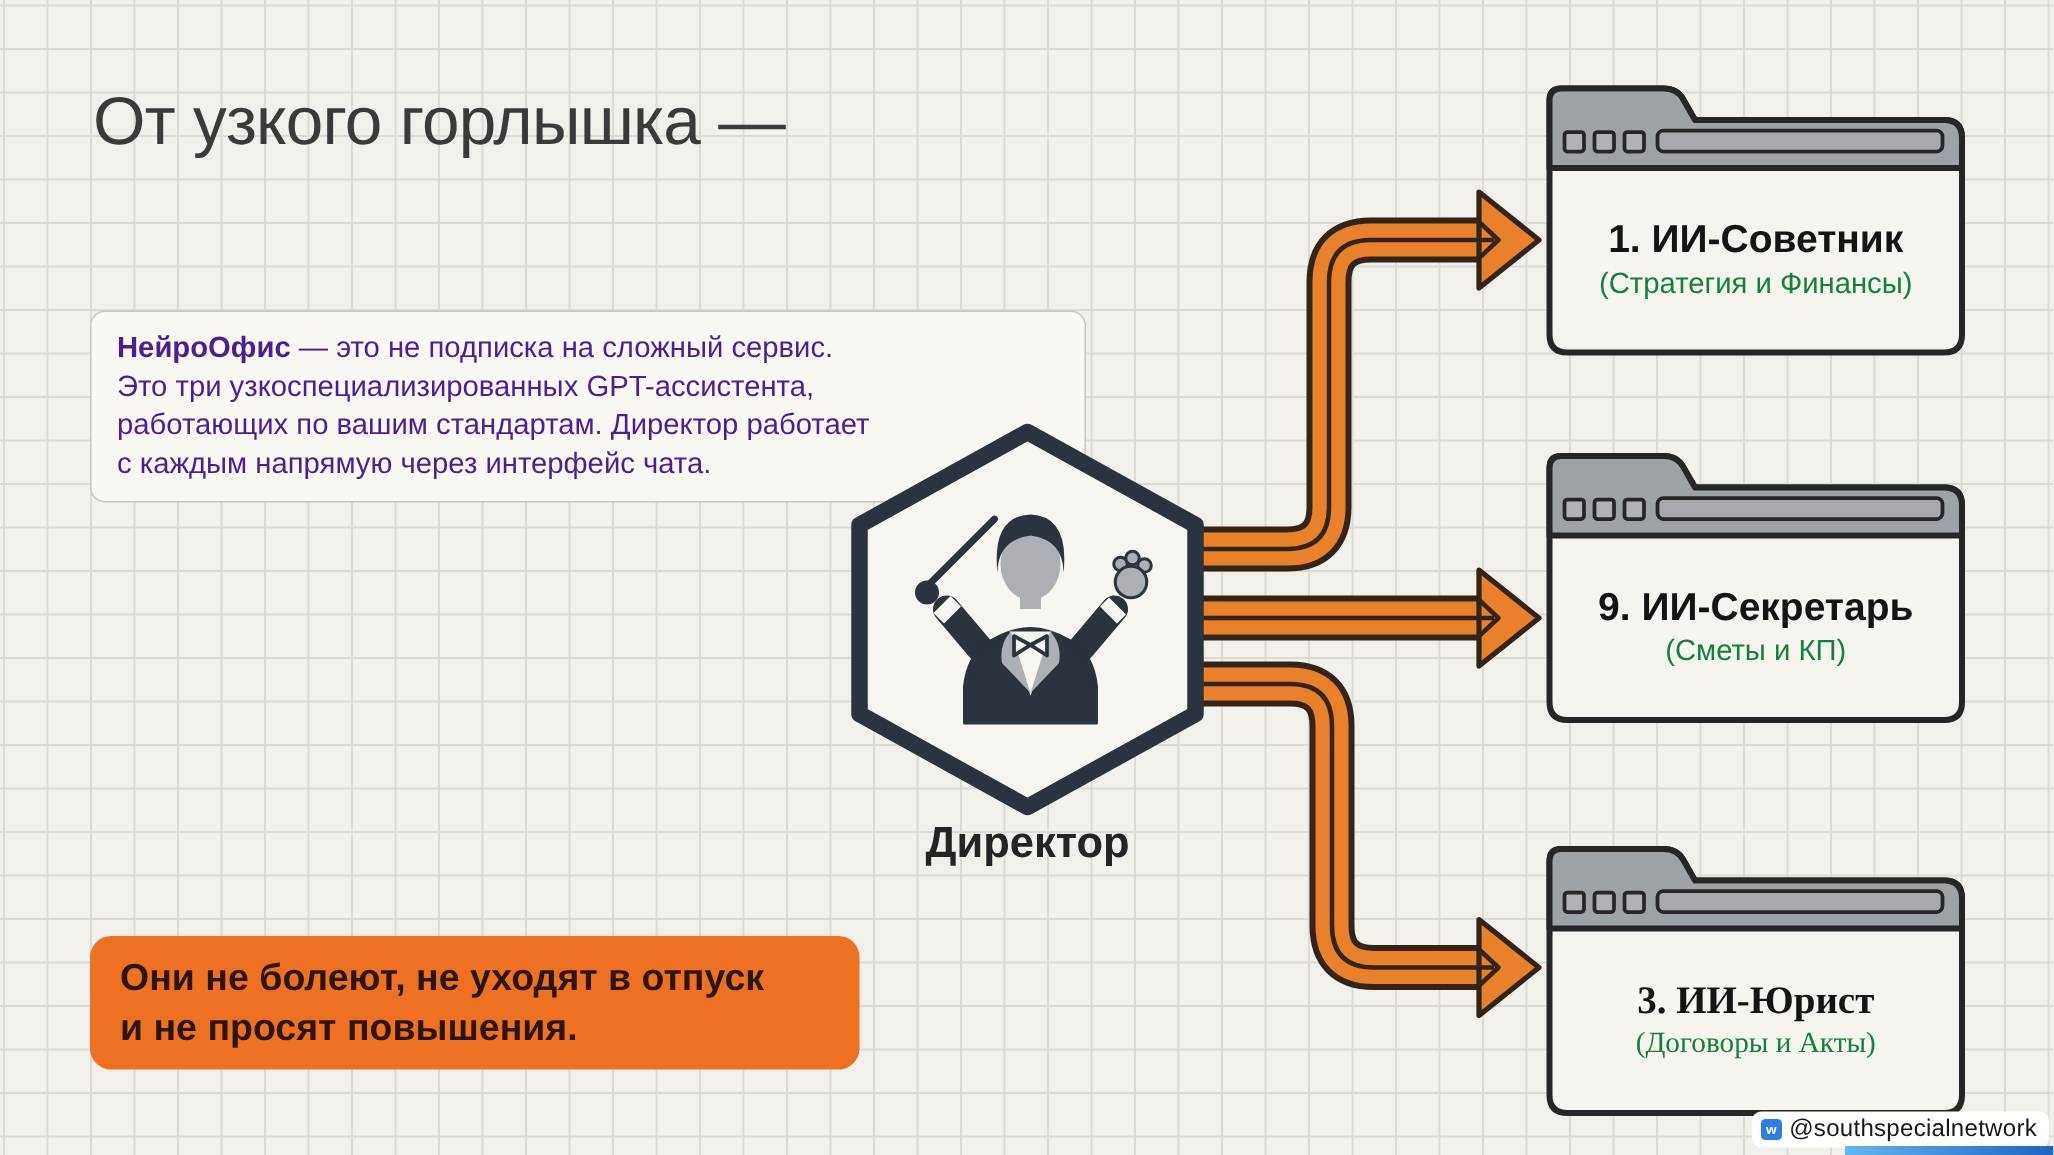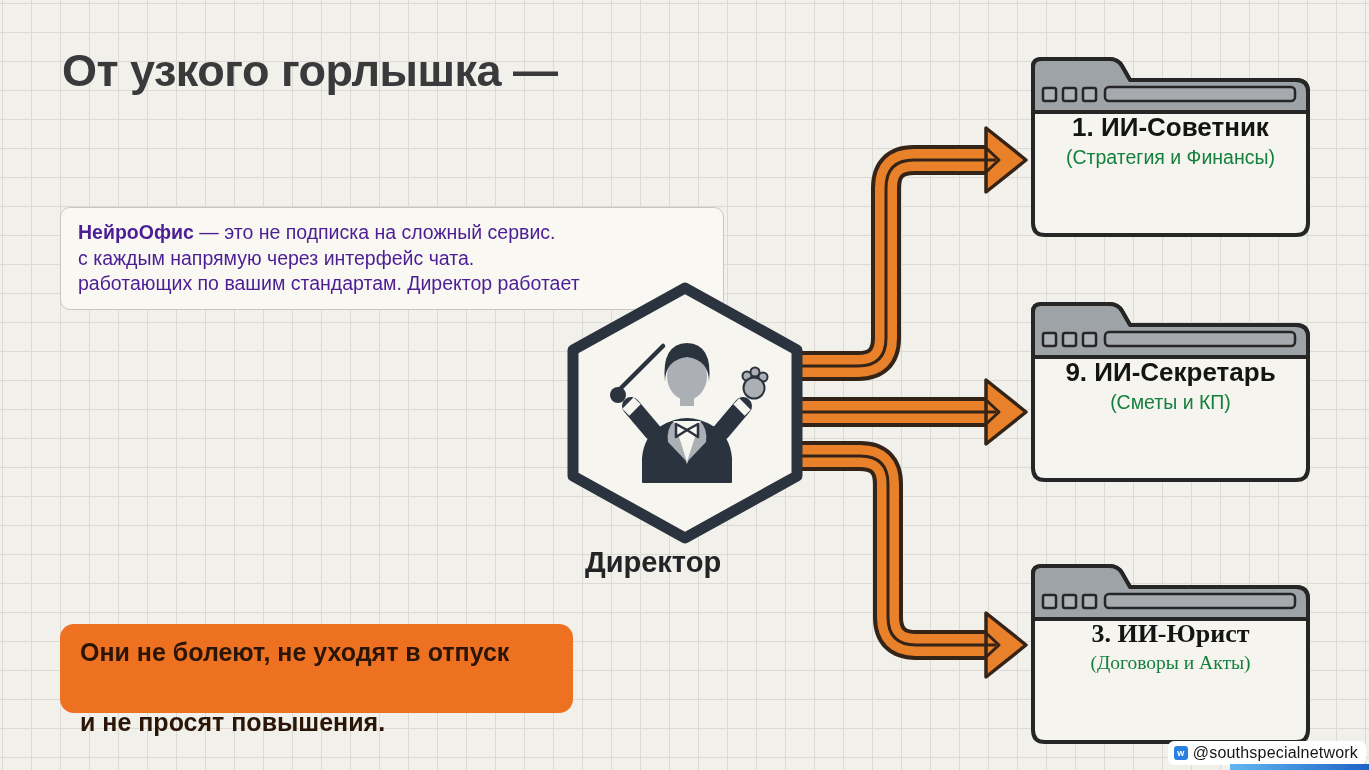--- a/index.html
+++ b/index.html
@@ -12,22 +12,22 @@
       linear-gradient(#DBDAD4 1px, transparent 1px),
       linear-gradient(90deg, #DBDAD4 1px, transparent 1px);
     background-size:29px 29px;
     background-position:2px 3px;
     color:#1B1B1D;
   }
   .abs{ position:absolute; }
 
   
   .title{
-    left:62px; top:42px;
-    font-size:45px; font-weight:700; color:#3A3A3C;
+    left:62px; top:52px;
+    font-size:45px; font-weight:400; color:#3A3A3C;
     line-height:57px; letter-spacing:-0.5px; white-space:nowrap;
   }
 
   
   .intro{
     left:60px; top:207px; width:664px;
     background:#F9F8F3;
     border:1.5px solid #C7C6C1;
     border-radius:10px;
     padding:12px 17px;
@@ -35,43 +35,43 @@
   }
   .intro .line{ white-space:nowrap; }
   .intro b{ font-weight:700; }
 
   
   svg.layer{ position:absolute; left:0; top:0; width:1369px; height:770px; }
 
   
   .hub-label{
     left:585px; top:546px; width:200px;
-    text-align:left; font-size:29px; font-weight:700; color:#242426;
+    text-align:center; font-size:29px; font-weight:700; color:#242426;
   }
 
   
   .card{ left:1027px; width:287px; height:186px; }
   .card svg{ position:absolute; left:0; top:0; width:287px; height:186px; }
   .card .card-text{
     position:absolute; left:8px; right:8px; top:57px; bottom:8px;
-    display:flex; flex-direction:column; align-items:center; 
+    display:flex; flex-direction:column; align-items:center; justify-content:center;
     text-align:center;
   }
   .card .card-title{ font-size:26px; font-weight:700; color:#141414; white-space:nowrap; }
   .card .card-subtitle{ font-size:19.5px; color:#15803d; margin-top:3px; white-space:nowrap; }
 
   
   .highlight{
     left:60px; top:624px; width:513px; height:89px;
     background:#EE7121; border-radius:14px;
     display:flex; flex-direction:column; justify-content:center;
     padding-left:20px;
     font-size:25px; font-weight:700; color:#2B1507; line-height:33px;
   }
-  .highlight div{ white-space:nowrap;margin-top:37px; }
+  .highlight div{ white-space:nowrap; }
 
   
   .watermark{
     right:3px; top:741px; height:24px;
     background:#FFFFFF; border-radius:6px;
     display:inline-flex; align-items:center; gap:5px;
     padding:0 8px 0 6px;
   }
   .wm-icon{
     width:14px; height:14px; border-radius:3px;
@@ -89,22 +89,23 @@
 <body>
 
 <div class="abs title">
   <div>От узкого горлышка —</div>
 </div>
 
 <div class="abs intro">
   <div class="line">
     <b>НейроОфис</b><span> — это не подписка на сложный сервис.</span>
   </div>
+  <div class="line">Это три узкоспециализированных GPT-ассистента,</div>
+  <div class="line">работающих по вашим стандартам. Директор работает</div>
   <div class="line">с каждым напрямую через интерфейс чата.</div>
-  <div class="line">работающих по вашим стандартам. Директор работает</div>
 </div>
 
 <svg class="layer" viewBox="0 0 1369 770" aria-hidden="true">
   <g fill="none" stroke-linejoin="round">
 
     <g>
       <path d="M 795 366 L 858 366 Q 886 366 886 338 L 886 188 Q 886 160 914 160 L 986 160" stroke="#342418" stroke-width="30"></path>
       <path d="M 795 366 L 858 366 Q 886 366 886 338 L 886 188 Q 886 160 914 160 L 986 160" stroke="#E9812B" stroke-width="22"></path>
       <polygon points="986,128 1026,160 986,192" fill="#E9812B" stroke="#342418" stroke-width="3.5"></polygon>
       <path d="M 795 366 L 858 366 Q 886 366 886 338 L 886 188 Q 886 160 914 160 L 996 160" stroke="#342418" stroke-width="3"></path>

